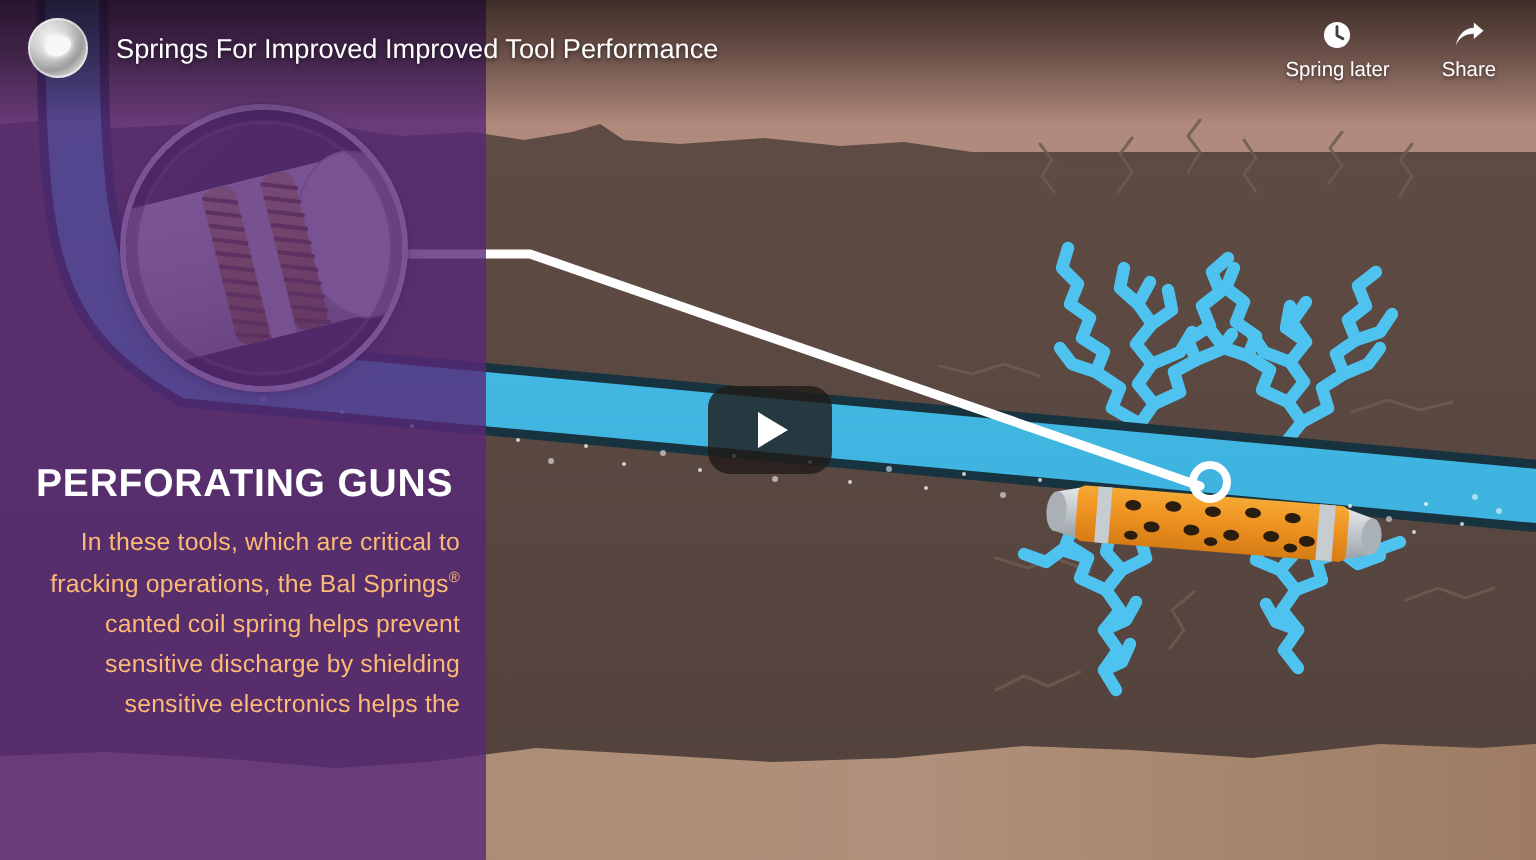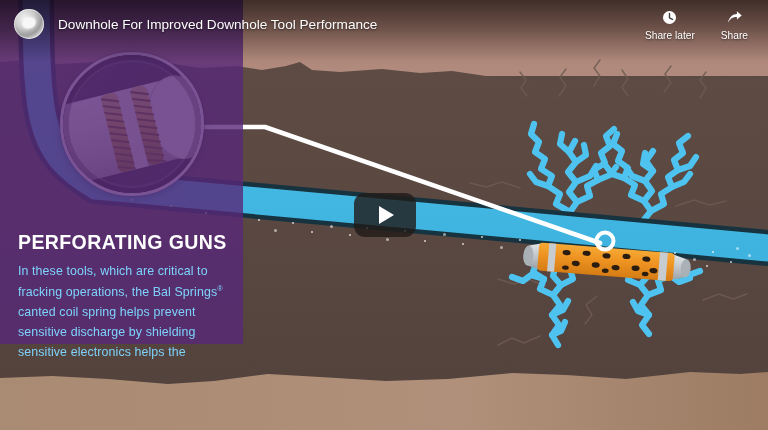--- a/index.html
+++ b/index.html
@@ -52,40 +52,41 @@
     border-radius:50%;
     border:3px solid #ffffff;
     overflow:hidden;
     box-shadow:0 0 0 1px rgba(0,0,0,.18), 0 2px 8px rgba(0,0,0,.35);
     background:#1d1a1b;
   }
   .mag-inner{position:absolute;inset:0;}
 
   
   #panel{
-    position:absolute;left:0;top:0;width:243px;height:344px;
+    position:absolute;left:0;top:0;width:243px;height:430px;
     background:rgba(88,40,120,0.80);
   }
   #panel-content{
     position:absolute;left:18px;top:232px;width:212px;
   }
   #panel-title{
     color:#ffffff;
     font-size:19.5px;
     font-weight:700;
     letter-spacing:.4px;
     margin:0 0 9px 0;
     line-height:1.05;
   }
   #panel-body{
-    color:#7dd3fc;
+    color:#fdba74;
     font-size:12.4px;
     line-height:1.62;
     margin:0;
     letter-spacing:.1px;
+    text-align:right;
   }
   #panel-body sup{font-size:7.5px;vertical-align:super;line-height:0;}
 
   
   #top-bar{
     position:absolute;left:0;top:0;width:768px;height:62px;
     background:linear-gradient(180deg,rgba(0,0,0,.62) 0%,rgba(0,0,0,.36) 48%,rgba(0,0,0,0) 100%);
     pointer-events:none;
   }
   #top-bar-inner{
@@ -425,30 +426,30 @@
 
   <div id="play-button">
     <div id="play-triangle"></div>
   </div>
 
   <div id="top-bar"></div>
   <div id="top-bar-inner">
 
     <div id="channel-avatar"></div>
 
-    <div id="video-title">Downhole For Improved Downhole Tool Performance</div>
+    <div id="video-title">Springs For Improved Improved Tool Performance</div>
 
     <div id="top-actions">
 
       <div class="top-action">
         <svg class="ic" viewBox="0 0 24 24">
           <circle cx="12" cy="12" r="9.2" fill="#ffffff"></circle>
           <path d="M12 6.2 L12 12.4 L16.2 14.6" fill="none" stroke="#3f3f3f" stroke-width="2" stroke-linecap="round" stroke-linejoin="round"></path>
         </svg>
-        <span class="lbl">Share later</span>
+        <span class="lbl">Spring later</span>
       </div>
 
       <div class="top-action">
         <svg class="ic" viewBox="0 0 24 24">
           <path d="M2.6 19.4 C4.8 10.2 10.4 7.0 15.4 6.9 L15.4 3.1 L22.2 9.0 L15.4 14.9 L15.4 11.2 C9.6 11.2 5.6 13.6 2.6 19.4 Z" fill="#ffffff"></path>
         </svg>
         <span class="lbl">Share</span>
       </div>
 
     </div>

